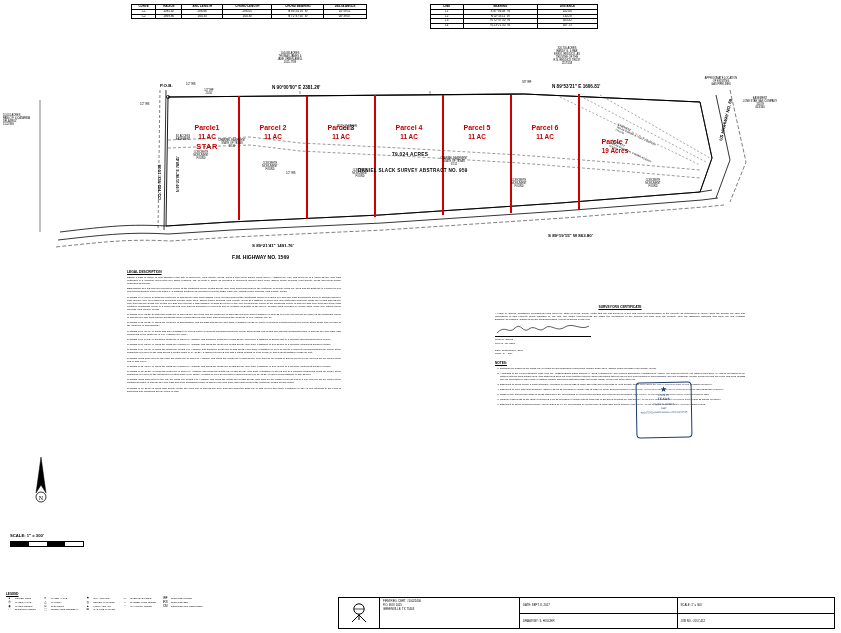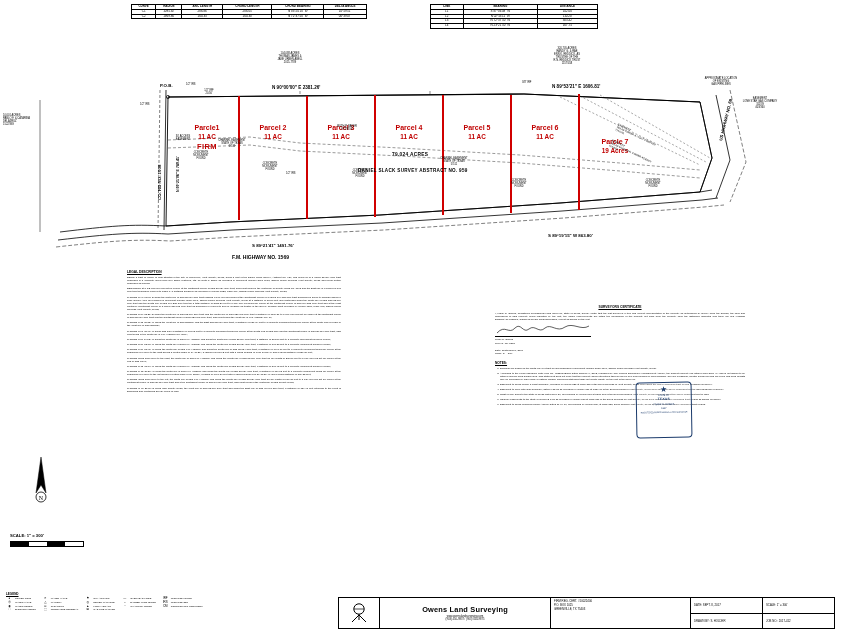--- a/index.html
+++ b/index.html
@@ -349,21 +349,21 @@
     <div class="redline" style="left:238px;top:56px;height:124px;"></div>
     <div class="redline" style="left:306px;top:56px;height:123px;"></div>
     <div class="redline" style="left:374px;top:55px;height:122px;"></div>
     <div class="redline" style="left:442px;top:55px;height:120px;"></div>
     <div class="redline" style="left:510px;top:55px;height:118px;"></div>
     <div class="redline" style="left:578px;top:54px;height:116px;"></div>
 
     <div class="parcel-label" style="left:176px;top:84px;width:62px;">
       <span>Parcle1</span><br>
       <span class="ac">11 AC</span><br>
-      <span class="sold">FIRM</span>
+      <span class="sold">STAR</span>
     </div>
     <div class="parcel-label" style="left:242px;top:84px;width:62px;">
       <span>Parcel 2</span><br>
       <span class="ac">11 AC</span>
     </div>
     <div class="parcel-label" style="left:310px;top:84px;width:62px;">
       <span>Parcel 3</span><br>
       <span class="ac">11 AC</span>
     </div>
     <div class="parcel-label" style="left:378px;top:84px;width:62px;">
@@ -619,25 +619,20 @@
   <div id="titleblock">
     <div id="tb-logo">
       <svg width="30" height="22" viewBox="0 0 30 22">
         <circle cx="15" cy="7" r="5.2" fill="none" stroke="#000" stroke-width="1"></circle>
         <line x1="15" y1="12" x2="15" y2="18" stroke="#000" stroke-width="1"></line>
         <line x1="8" y1="20" x2="15" y2="13" stroke="#000" stroke-width="1"></line>
         <line x1="22" y1="20" x2="15" y2="13" stroke="#000" stroke-width="1"></line>
         <line x1="10" y1="7" x2="20" y2="7" stroke="#000" stroke-width="0.7"></line>
       </svg>
     </div>
-    <div id="tb-name">
-      <div class="co">Owens Land Surveying</div>
-      <div class="url">www.owenslandsurveying.com</div>
-      <div class="ph">(903) 450-9837 / (903) 450-9875</div>
-    </div>
     <div id="tb-mid">
       <div>FIRM REG. CERT.  #10022400</div>
       <div>P.O. BOX 1025</div>
       <div>GREENVILLE, TX  75403</div>
     </div>
     <div id="tb-right">
       <div class="tb-cell-row">
         <div class="tb-cell">
           <span>DATE:</span>&nbsp;
           <span>SEPT. 8, 2017</span>

